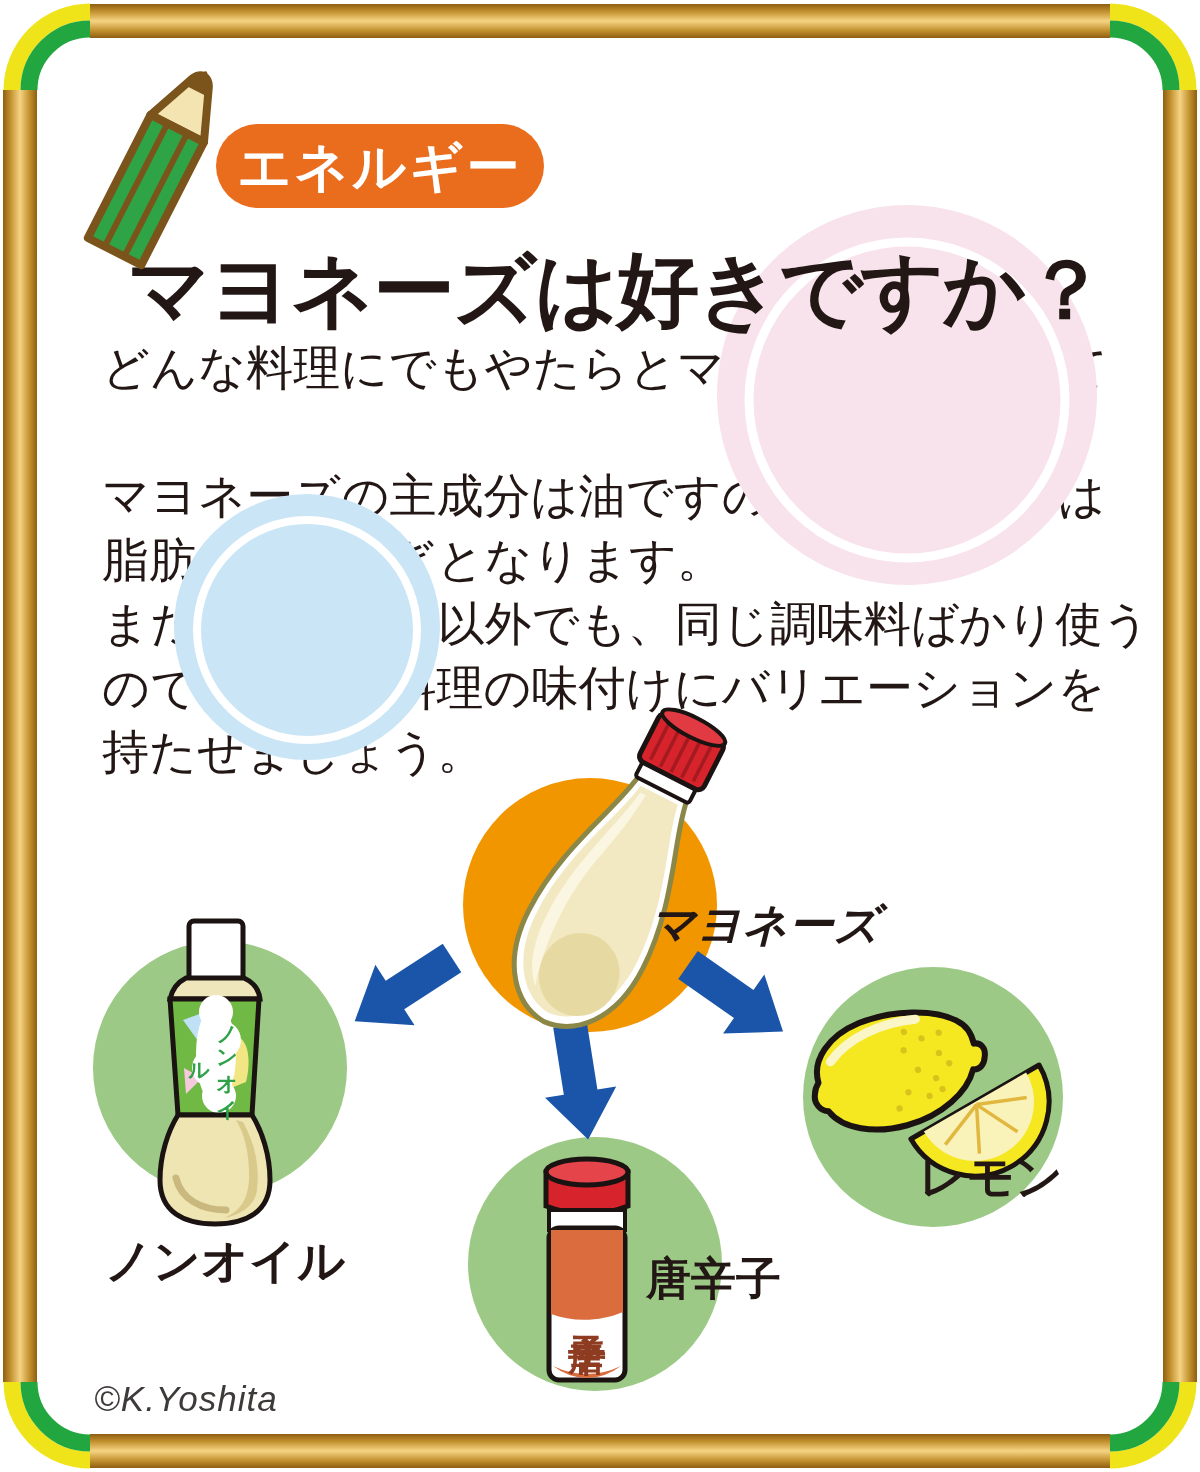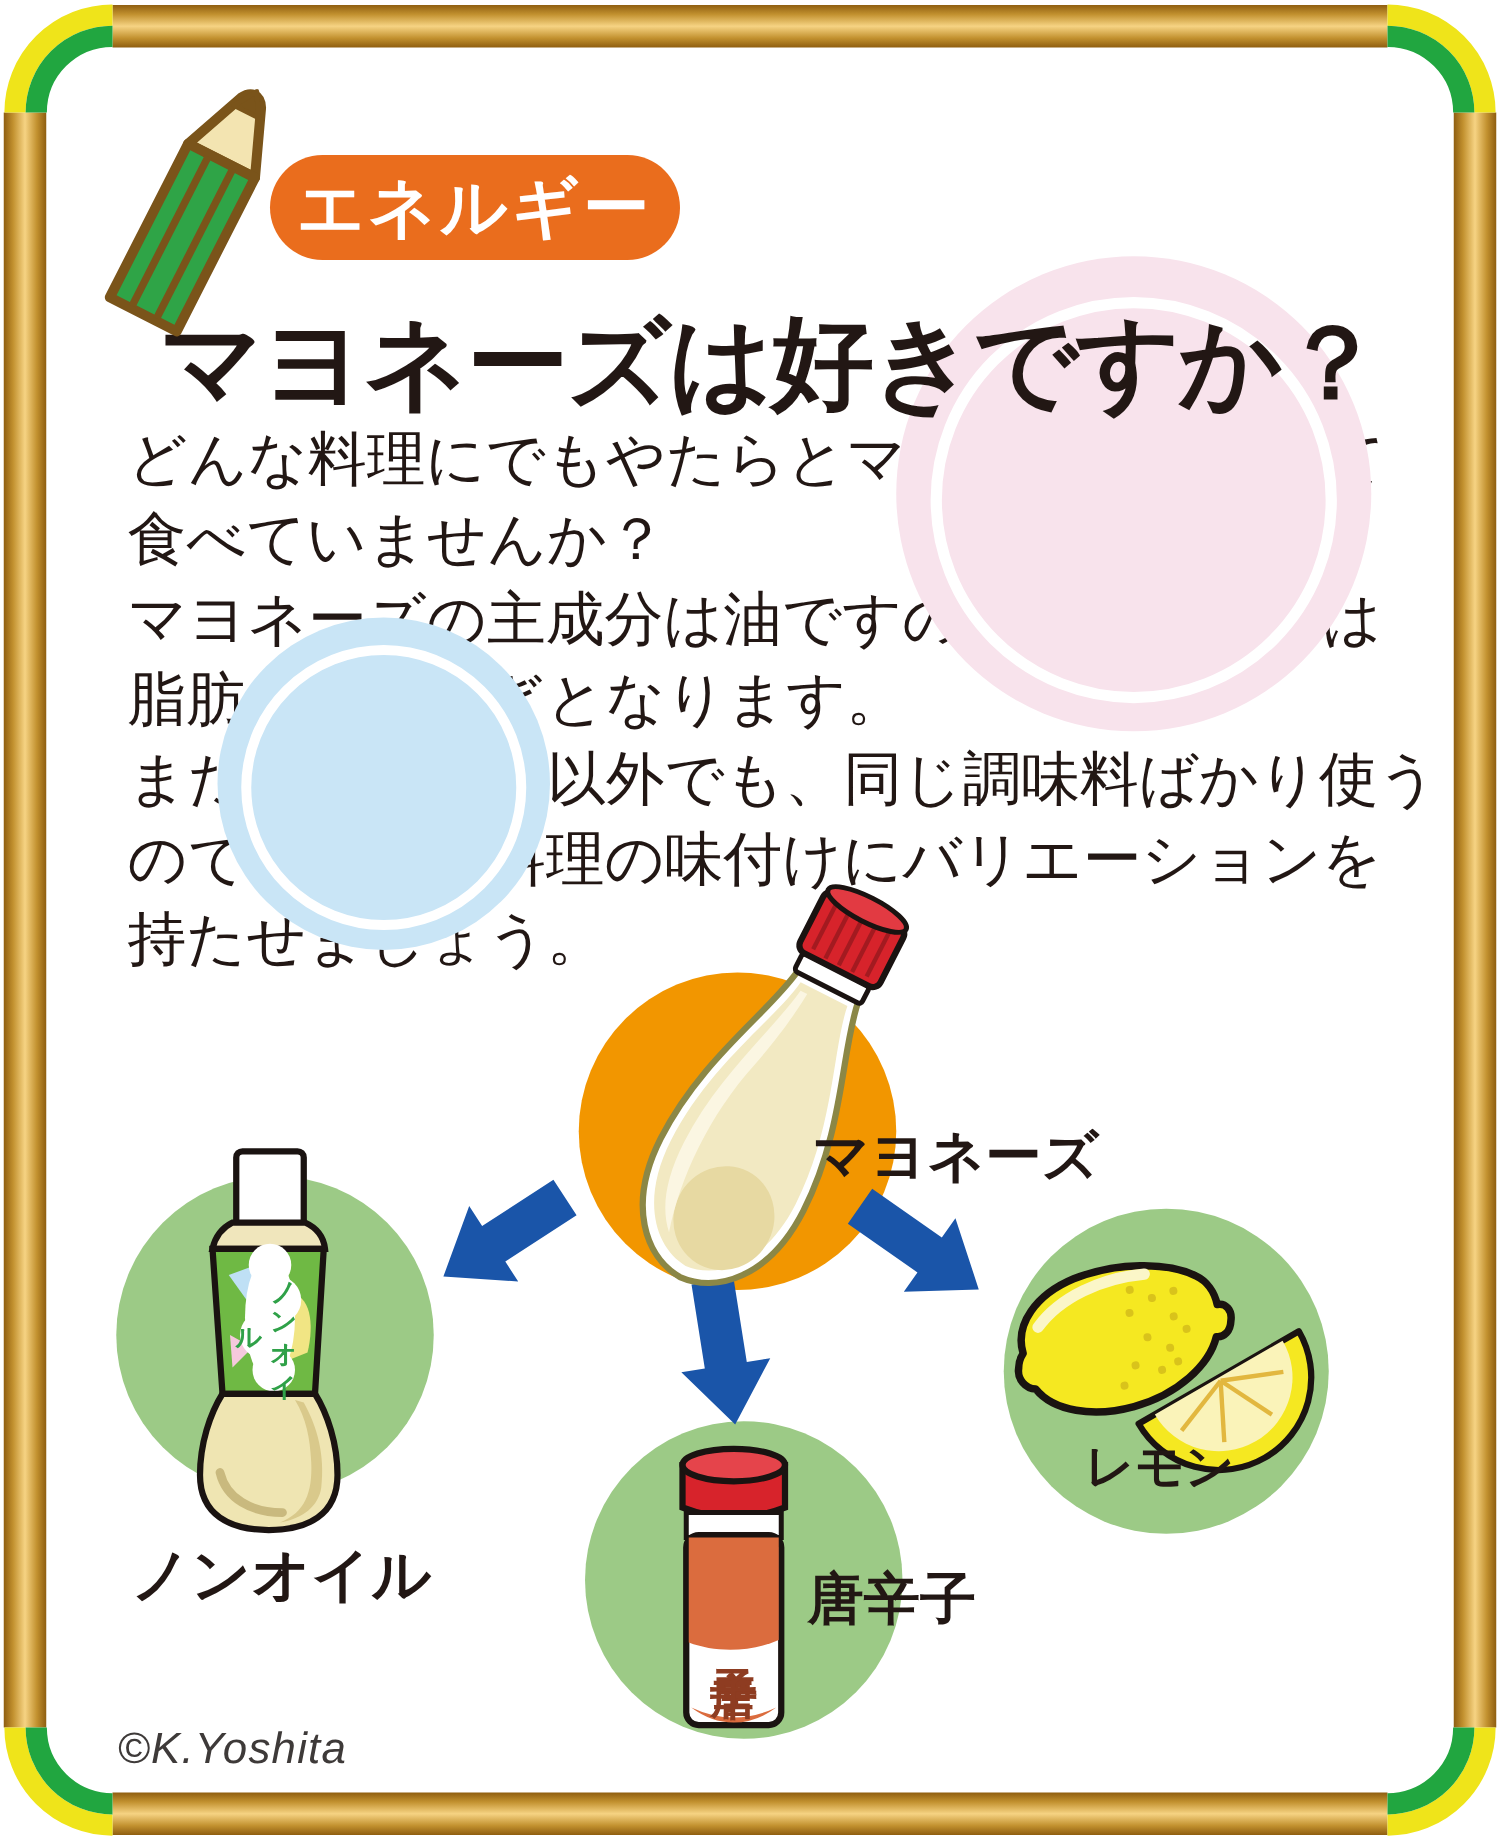--- a/index.html
+++ b/index.html
@@ -13,24 +13,24 @@
   .txt{z-index:2;padding-left:16px;}
   #title{left:0;top:236px;width:1200px;text-align:center;font-size:82px;font-weight:bold;
          letter-spacing:-2px;white-space:nowrap;}
   .bodyline{left:102px;font-size:47px;line-height:60px;white-space:nowrap;font-weight:500;}
   #badge{left:216px;top:124px;width:328px;height:84px;border-radius:44px;background:#ea6d1d;
          z-index:3;text-align:center;line-height:86px;font-size:53px;font-weight:bold;
          color:#ffffff;letter-spacing:3px;}
   #pencil-svg{left:60px;top:40px;z-index:4;}
   #diagram-layer{left:0;top:0;z-index:5;}
   .lbl{z-index:6;font-weight:bold;white-space:nowrap;}
-  #mayo-label{left:650px;top:895px;font-size:45px;}
+  #mayo-label{left:650px;top:895px;font-size:45px;font-style:italic;}
   #nonoil-label{left:80px;top:1235px;width:290px;text-align:center;font-size:47px;line-height:51px;}
   #chili-label{left:646px;top:1249px;font-size:45px;}
-  #lemon-label{left:868px;top:1146px;width:195px;text-align:left;font-size:39px;}
+  #lemon-label{left:868px;top:1146px;width:195px;text-align:right;font-size:47px;}
   .vtext{writing-mode:vertical-rl;text-orientation:upright;z-index:6;font-weight:bold;
          text-align:center;}
   #dressing-bottle-text{left:193px;top:1004px;width:48px;height:112px;font-size:21px;
          color:#2fa148;letter-spacing:1px;}
   #chili-bottle-text{left:562px;top:1239px;width:50px;height:132px;font-size:38px;color:#8e3c21;}
   #copyright{left:94px;top:1379px;font-size:35px;color:#3e3a39;z-index:6;
          font-family:"Liberation Sans",sans-serif;letter-spacing:1px;font-style:italic;}
   #frame-svg{left:0;top:0;z-index:10;pointer-events:none;}
 </style>
 </head>
@@ -55,21 +55,20 @@
       <path d="M -30,-60 L 30,-60 L 9,-112 C 4,-121 -4,-121 -9,-112 Z" fill="#f3e4b1" stroke="#7a541a" stroke-width="8" stroke-linejoin="round"></path>
       <path d="M -11,-104 L 11,-104 L 0,-122 Z" fill="#7a541a" stroke="#7a541a" stroke-width="4" stroke-linejoin="round"></path>
       <path d="M -30,-60 L 30,-60 L 30,78 L -30,78 Z" fill="#2fa447" stroke="#7a541a" stroke-width="8" stroke-linejoin="round"></path>
       <line x1="-11" y1="-58" x2="-11" y2="76" stroke="#7a541a" stroke-width="6"></line>
       <line x1="11" y1="-58" x2="11" y2="76" stroke="#7a541a" stroke-width="6"></line>
     </g>
   </svg>
 
   <div id="title" class="abs txt">マヨネーズは好きですか？</div>
   <div class="abs bodyline" style="top:338px">どんな料理にでもやたらとマヨネーズをかけて</div>
-  <div class="abs bodyline" style="top:402px">食べていませんか？</div>
   <div class="abs bodyline" style="top:466px">マヨネーズの主成分は油ですので、かけすぎは</div>
   <div class="abs bodyline" style="top:530px">脂肪のとりすぎとなります。</div>
   <div class="abs bodyline" style="top:594px">またマヨネーズ以外でも、同じ調味料ばかり使う</div>
   <div class="abs bodyline" style="top:658px">のではなく、料理の味付けにバリエーションを</div>
   <div class="abs bodyline" style="top:722px">持たせましょう。</div>
 
   <svg id="diagram-layer" class="abs" width="1200" height="1472" viewBox="0 0 1200 1472">
 
     <circle cx="590" cy="905" r="127" fill="#f29600"></circle>
     <circle cx="220" cy="1068" r="127" fill="#9cca86"></circle>

